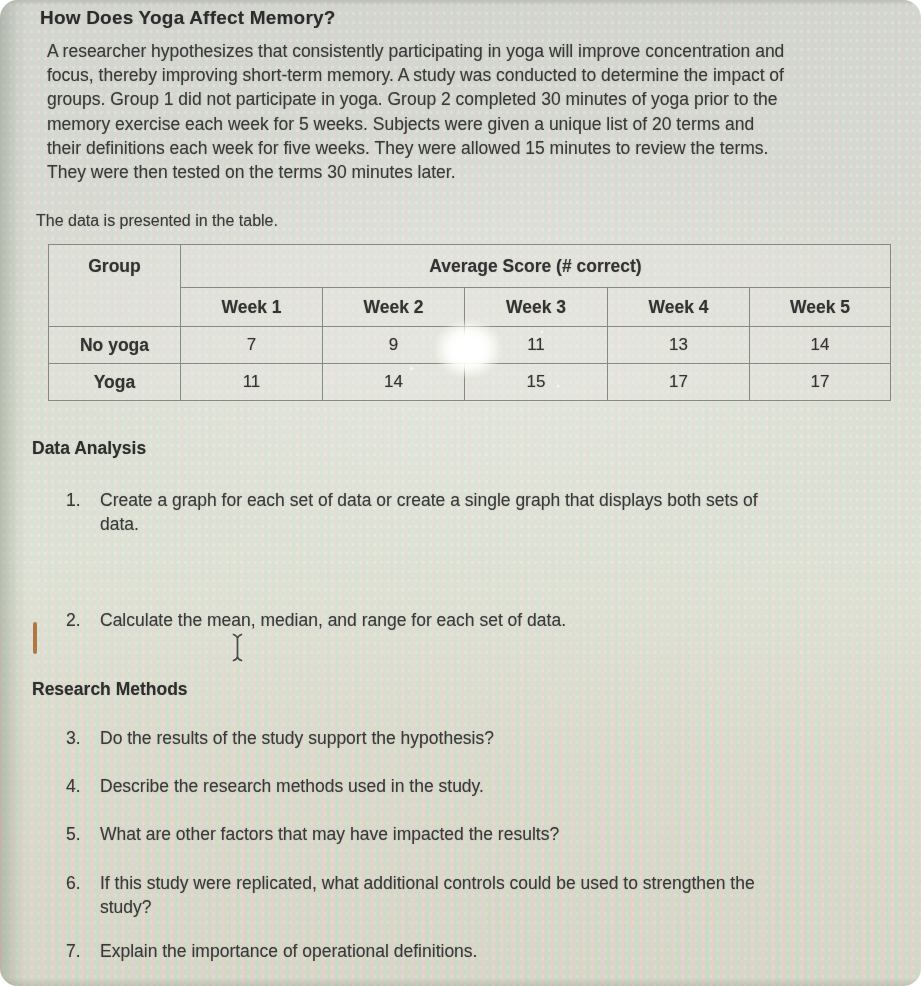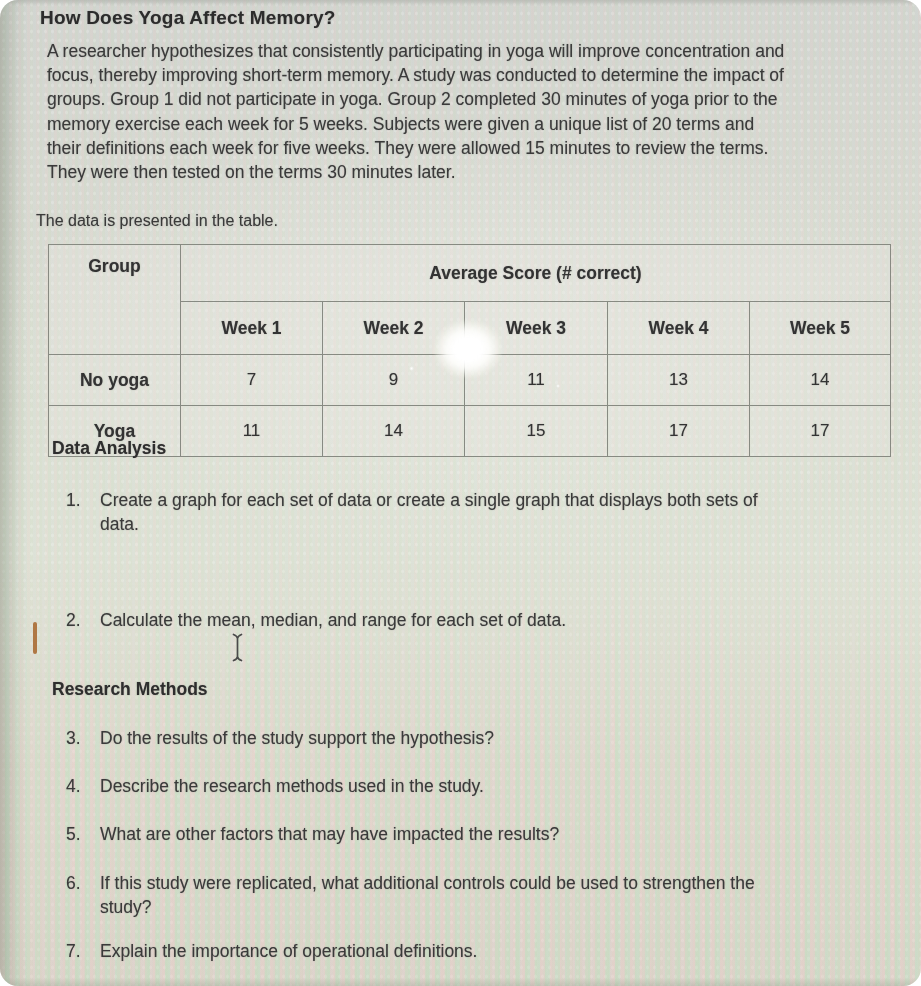--- a/index.html
+++ b/index.html
@@ -61,33 +61,33 @@
   }
 
   .data-table {
     position:absolute; left:48px; top:244px;
     border-collapse:collapse; table-layout:fixed; width:842px;
     font-size:17.5px;
     background: rgba(236,232,226,0.25);
   }
   .data-table td {
     border:1.5px solid #878a82; text-align:center; vertical-align:middle;
-    padding:7px; color:#333;
+    padding:0; color:#333;
   }
   .data-table tr.r1 td { height:42px; }
   .data-table tr.r2 td { height:38px;text-align:center; }
   .data-table tr.r3 td, .data-table tr.r4 td { height:36px; }
   .group-cell { vertical-align:top !important; padding-top:11px !important; font-weight:bold; }
   .score-cell { font-weight:bold; }
   .week-cell { font-weight:bold; }
   .rowlabel { font-weight:bold; }
   .val-cell { font-size:17px; }
 
   .section-heading {
-    position:absolute; left:52px;
+    position:absolute; left:32px;
     font-size:17.5px; font-weight:bold; color:#2e2e2e;
   }
   .h-data-analysis { top:438px; }
   .h-research { top:679px; }
 
   .q-item { position:absolute; left:66px; font-size:17.5px; line-height:24.2px; }
   .q-num { position:absolute; left:0; top:0; }
   .q-lines { margin-left:34px; width:782px; }
 
   .q1 { top:488px; } .q2 { top:608px; }

